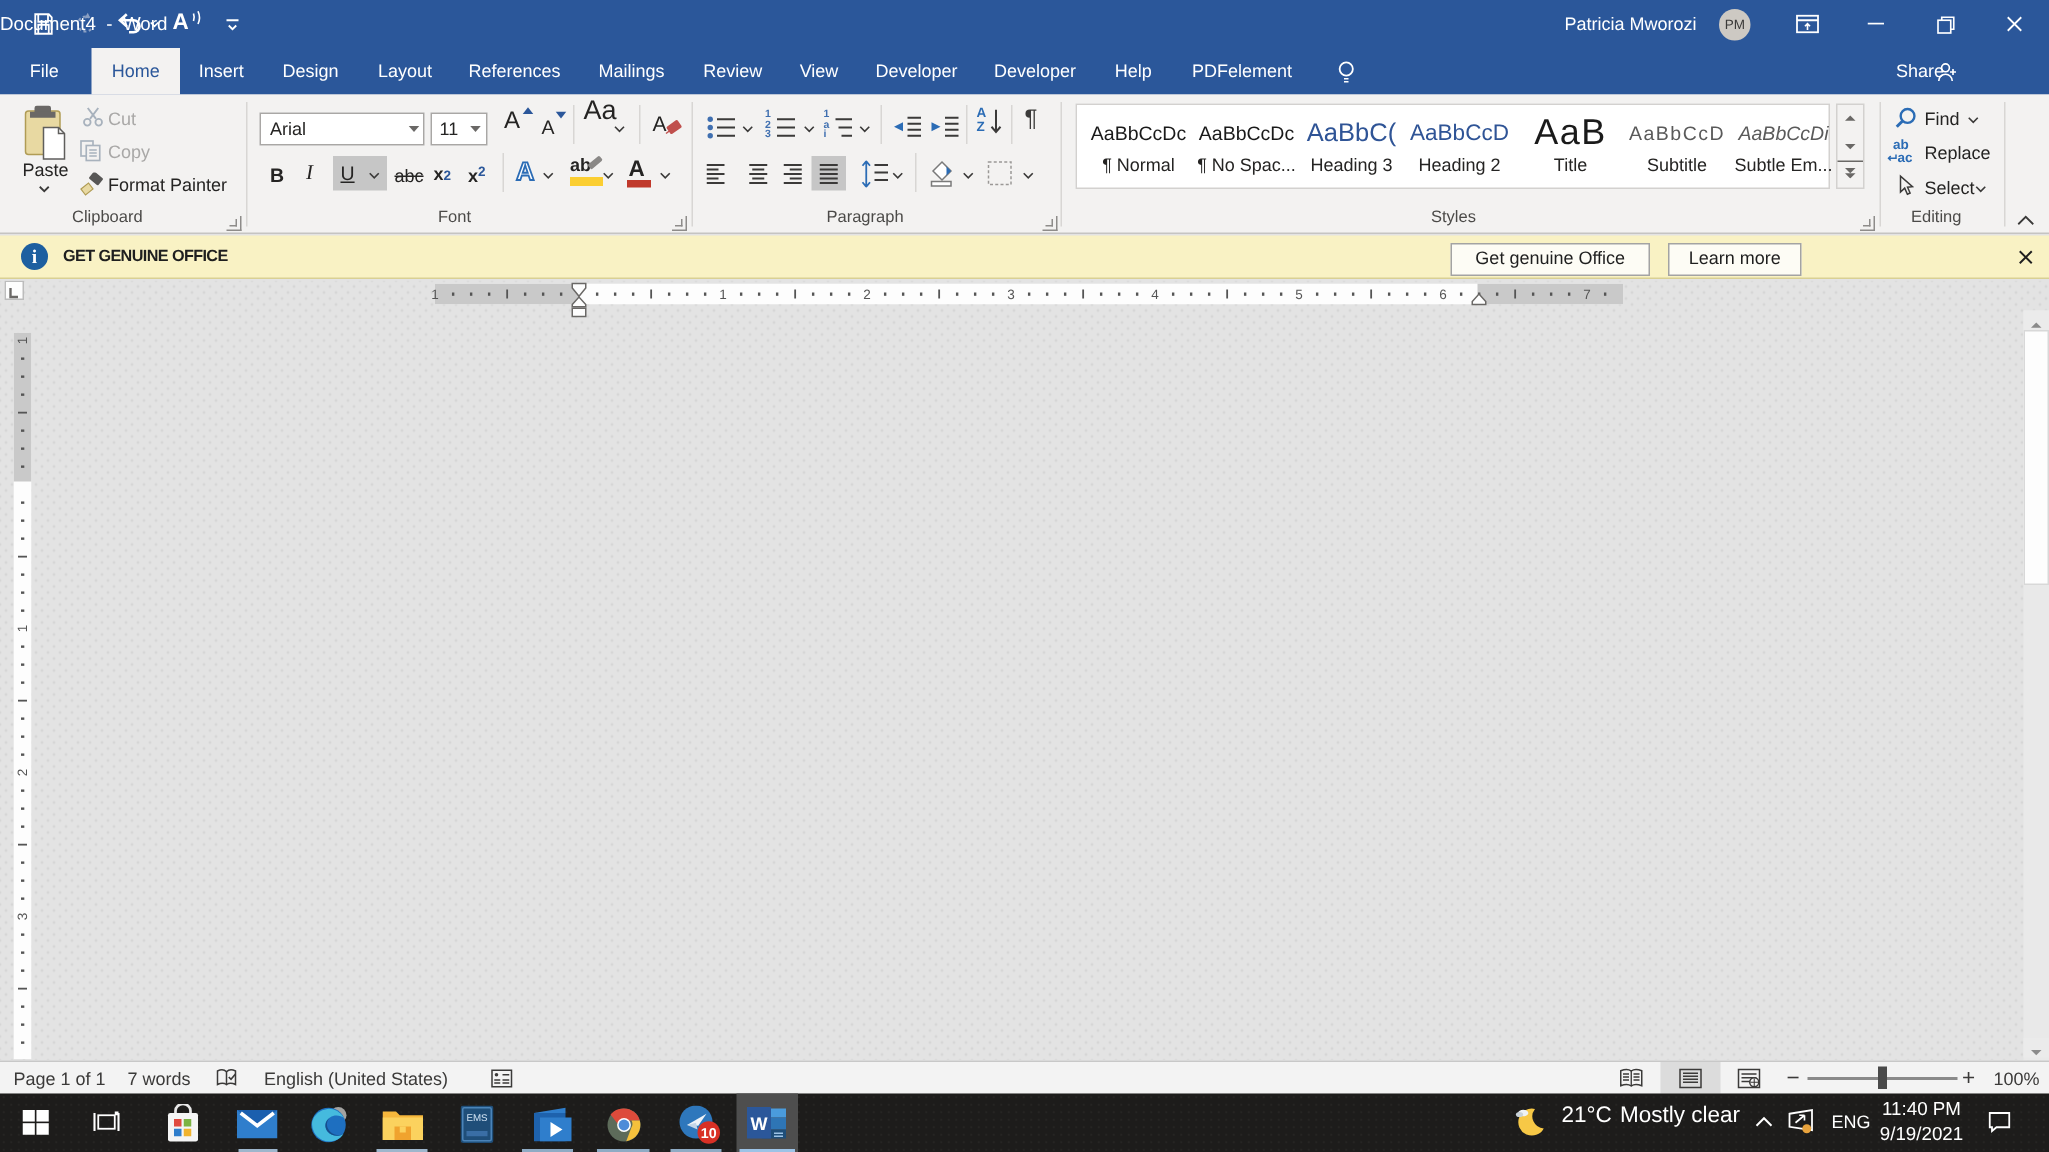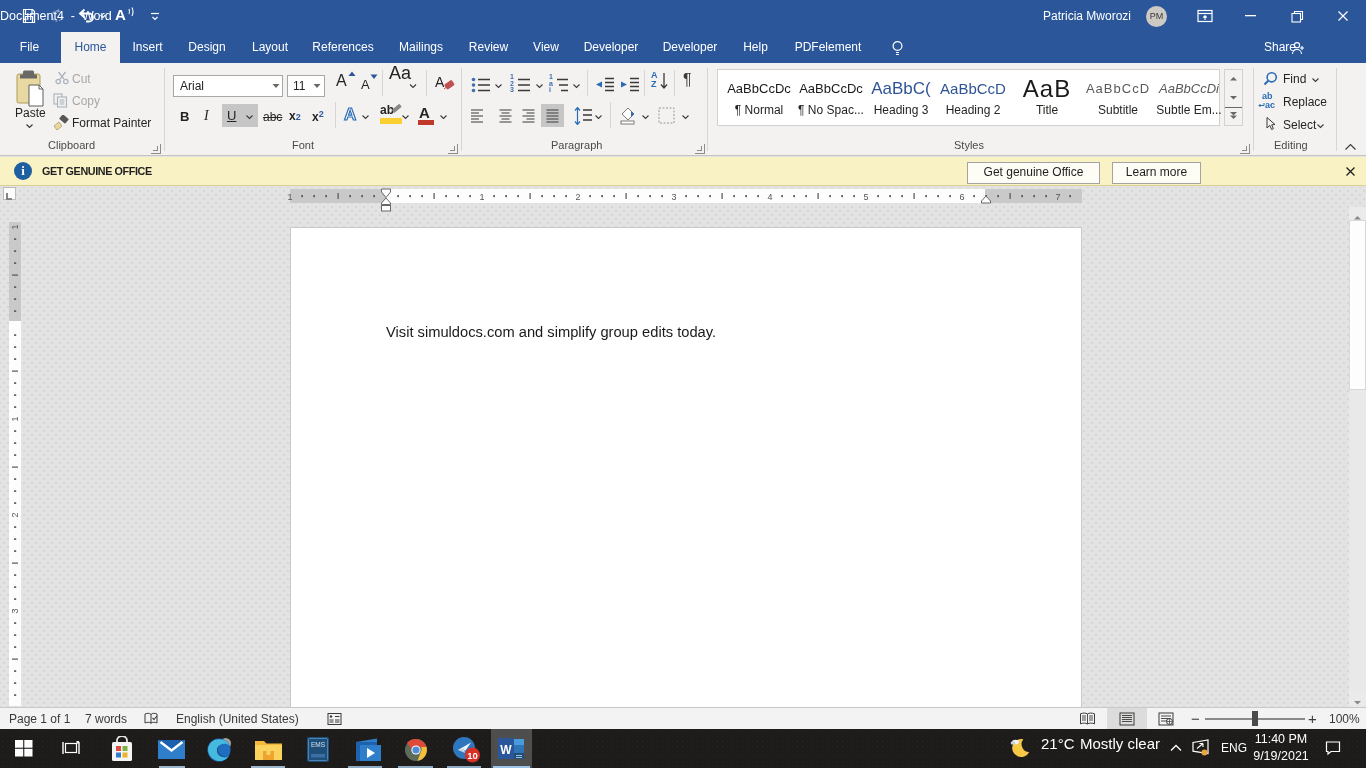--- a/index.html
+++ b/index.html
@@ -504,23 +504,20 @@
       </svg></div>
 
  <svg class="abs" style="left:380px;top:1px" width="12" height="24" viewBox="0 0 12 24">
   <path d="M1.5 1 h9 v3 L6 9.5 1.5 4z" fill="#fdfdfd" stroke="#6a6866"></path>
   <path d="M1.5 15 L6 10 l4.5 5 v1.5 h-9z" fill="#fdfdfd" stroke="#6a6866"></path>
   <rect x="1.5" y="17.5" width="9" height="5.5" fill="#fdfdfd" stroke="#6a6866"></rect>
  </svg>
  <svg class="abs" style="left:980px;top:8px" width="12" height="9" viewBox="0 0 12 9">
   <path d="M6 1 L10.5 6 v2 h-9 v-2z" fill="#fdfdfd" stroke="#6a6866"></path>
  </svg>
- <div id="page">
-      <div id="doctext">Visit simuldocs.com and simplify group edits today.</div>
-    </div>
  <div id="scroll">
   <div class="abs" style="left:0;top:0;width:17px;height:13px;background:#ebebeb;text-align:center"><svg width="9" height="6" viewBox="0 0 9 6" style="margin-top:3px">
           <path d="M1 4.5 L4.5 1 L8 4.5z" fill="#8a8a8a"></path>
         </svg></div>
   <div class="abs" style="left:0;top:13px;width:17px;height:170px;background:#fdfdfd;border:1px solid #d8d8d8"></div>
   <div class="abs" style="left:0;top:485px;width:17px;height:13px;background:#ebebeb;text-align:center"><svg width="9" height="6" viewBox="0 0 9 6" style="margin-top:3px">
           <path d="M1 1 h7 L4.5 4.5z" fill="#8a8a8a"></path>
         </svg></div>
  </div>
 </div>

